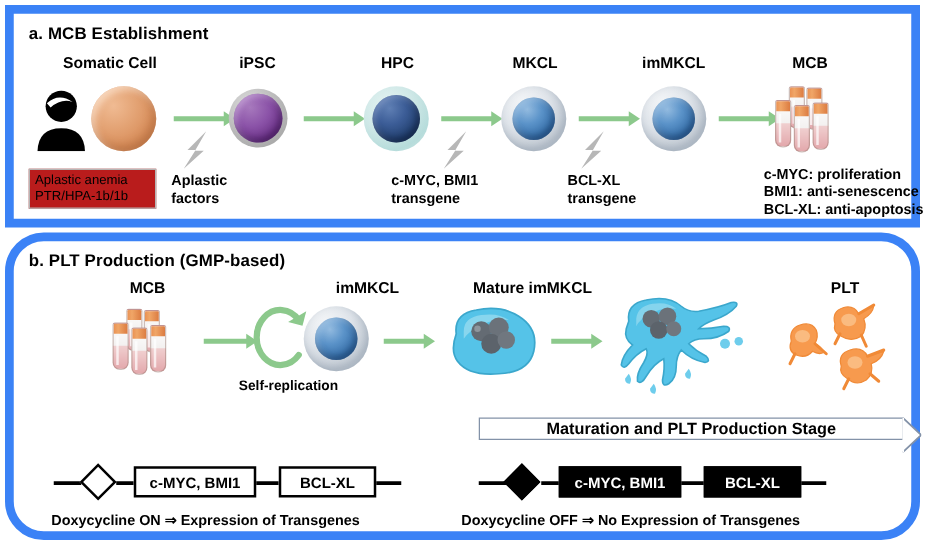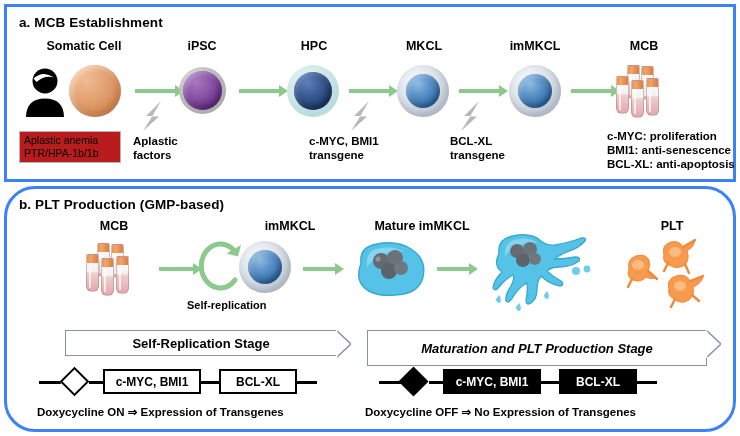--- a/index.html
+++ b/index.html
@@ -1,19 +1,19 @@
 <!DOCTYPE html>
 <html><head>
 <meta charset="utf-8">
 <style>
   html,body{margin:0;padding:0;background:#fff;}
   body{width:740px;height:436px;font-family:"Liberation Sans",sans-serif;color:#000;}
   #root{position:relative;width:740px;height:436px;overflow:hidden;background:#fff;}
 
-  .panel{position:absolute;left:4px;background:#fff;border:3px solid #3b82f6;box-sizing:border-box;}
+  .panel{position:absolute;left:4px;background:#fff;border:7px solid #3b82f6;box-sizing:border-box;}
   #panel-a{top:4px;width:732px;height:178px;}
   #panel-b{top:186px;width:732px;height:246px;border-radius:31px;}
 
   .panel-title{position:absolute;font-size:13.5px;font-weight:bold;letter-spacing:.1px;white-space:nowrap;}
 
   .celllabel{position:absolute;font-size:12.5px;font-weight:bold;text-align:center;white-space:nowrap;}
 
   
   .sphere{position:absolute;border-radius:50%;}
 
@@ -271,41 +271,34 @@
           <path d="M11 42 L7 50"></path>
         <path d="M62 10 L74 3"></path>
           <path d="M64 27 L68 36"></path>
           <path d="M47 26 L43 34"></path>
         <path d="M69 44 L82 39"></path>
           <path d="M54 62 L50 70"></path>
           <path d="M71 58 L78 64"></path>
       </g>
     </svg>
 
-    <div class="stage" style="left:58px;top:141px;width:272px;height:26px;">
-      <svg class="tip" viewBox="0 0 15 28" preserveAspectRatio="none">
-        <path d="M0 0 L15 14 L0 28" fill="#fff" stroke="#8392a8" stroke-width="1.4"></path>
-        <line x1="0" y1="0" x2="0" y2="28" stroke="#fff" stroke-width="2.5"></line>
-      </svg>
-      <div class="lbl">Self-Replication Stage</div>
-    </div>
 
     <div>
       <div class="wire" style="left:32px;top:192px;width:22px;"></div>
       <div class="diamond open" style="left:57px;top:182px;"></div>
       <div class="wire" style="left:82px;top:192px;width:14px;"></div>
       <div class="gbox open" style="left:96px;top:180px;width:98px;height:25px;">c-MYC, BMI1</div>
       <div class="wire" style="left:194px;top:192px;width:18px;"></div>
       <div class="gbox open" style="left:212px;top:180px;width:78px;height:25px;">BCL-XL</div>
       <div class="wire" style="left:290px;top:192px;width:20px;"></div>
     </div>
 
     <div class="doxtext" style="left:30px;top:216px;">Doxycycline ON ⇒ Expression of Transgenes</div>
 
-    <div class="stage" style="left:360px;top:141px;width:340px;height:36px;font-style:italic;">
+    <div class="stage" style="left:372px;top:141px;width:340px;height:18px;">
       <svg class="tip" viewBox="0 0 15 28" preserveAspectRatio="none">
         <path d="M0 0 L15 14 L0 28" fill="#fff" stroke="#8392a8" stroke-width="1.4"></path>
         <line x1="0" y1="0" x2="0" y2="28" stroke="#fff" stroke-width="2.5"></line>
       </svg>
       <div class="lbl">Maturation and PLT Production Stage</div>
     </div>
 
     <div>
       <div class="wire" style="left:372px;top:192px;width:22px;"></div>
       <div class="diamond solid" style="left:396px;top:182px;"></div>

